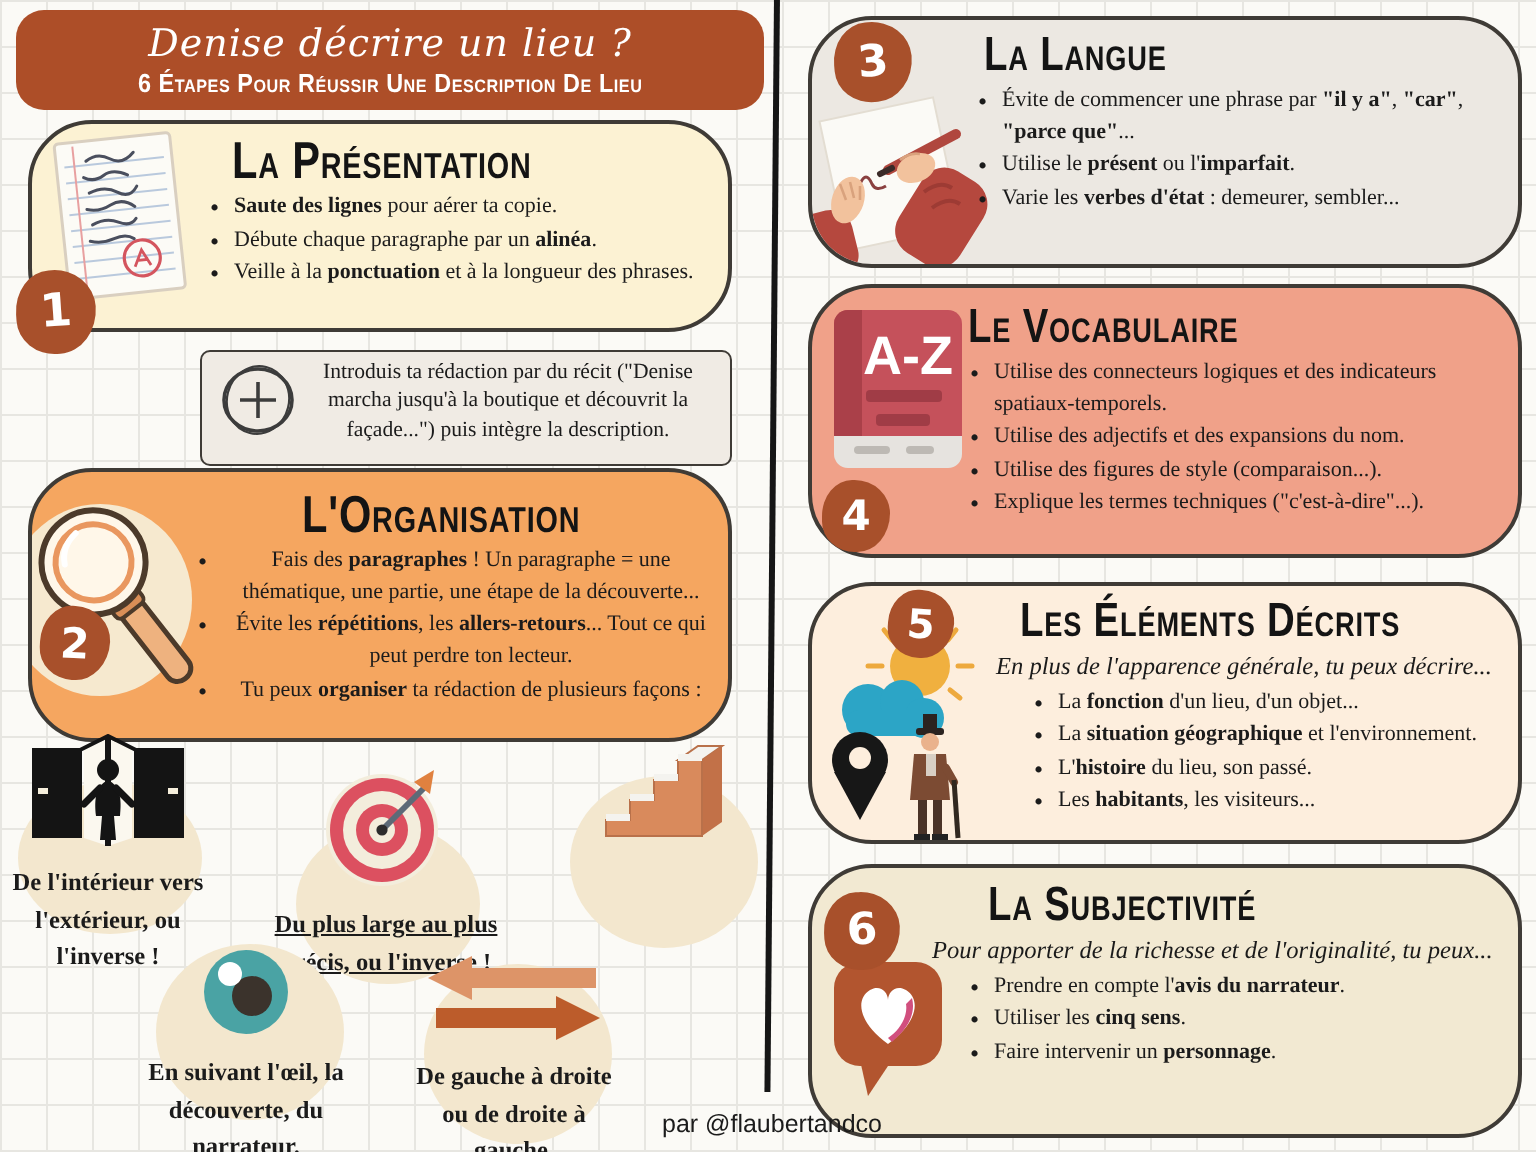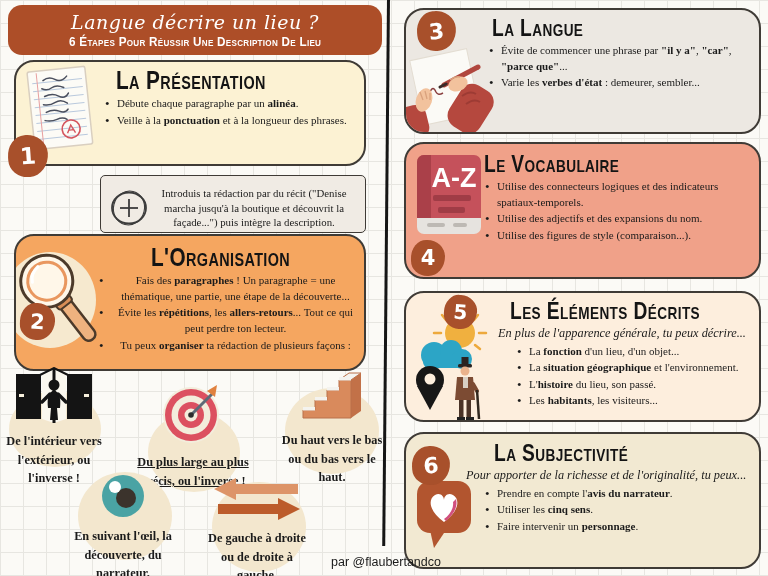--- a/index.html
+++ b/index.html
@@ -15,21 +15,21 @@
   .header{position:absolute;left:8px;top:5px;width:374px;height:50px;background:#ad4e28;
     border-radius:14px;color:#fff;display:flex;flex-direction:column;align-items:center;
     justify-content:center;gap:1px;z-index:3;}
   .header-title{font-family:"DejaVu Serif",serif;font-style:italic;font-size:19px;letter-spacing:.5px;}
   .header-sub{font-family:"Liberation Sans",sans-serif;font-weight:bold;font-variant:small-caps;
     font-size:13px;letter-spacing:.3px;display:inline-block;transform:scaleX(.9);}
   
   .divider{position:absolute;left:387px;top:-2px;width:3px;height:548px;background:#161616;
     transform:rotate(.5deg);transform-origin:top center;z-index:1;}
   
-  .card{position:absolute;border:2px solid #3f3b36;border-radius:20px;box-sizing:border-box;
+  .card{position:absolute;border:2px solid #3f3b36;border-radius:32px;box-sizing:border-box;
     overflow:hidden;z-index:2;}
   .s1{left:14px;top:60px;width:352px;height:106px;background:#fcf2d3;}
   .s2{left:14px;top:234px;width:352px;height:137px;background:#f5a660;}
   .s3{left:404px;top:8px;width:357px;height:126px;background:#ece8e2;}
   .s4{left:404px;top:142px;width:357px;height:137px;background:#f0a189;}
   .s5{left:404px;top:291px;width:357px;height:131px;background:#fdeedd;}
   .s6{left:404px;top:432px;width:357px;height:137px;background:#f2e9d2;}
   .content{position:relative;z-index:2;}
   .s1 .content{padding:4px 4px 0 88px;}
   .s2 .content{padding:7px 4px 0 82px;text-align:center;}
@@ -57,21 +57,21 @@
     justify-content:center;font-family:"DejaVu Sans",sans-serif;font-weight:bold;z-index:4;
     border-radius:46% 54% 50% 50%/52% 48% 56% 44%;}
   .badge-1{left:8px;top:135px;width:40px;height:42px;font-size:23px;transform:rotate(-4deg);}
   .badge-2{left:20px;top:303px;width:35px;height:37px;font-size:21px;transform:rotate(3deg);}
   .badge-3{left:417px;top:11px;width:39px;height:40px;font-size:22px;transform:rotate(-5deg);}
   .badge-4{left:411px;top:240px;width:34px;height:36px;font-size:21px;}
   .badge-5{left:444px;top:295px;width:33px;height:34px;font-size:20px;transform:rotate(4deg);}
   .badge-6{left:412px;top:446px;width:38px;height:39px;font-size:22px;transform:rotate(-3deg);}
   
   .tip{position:absolute;left:100px;top:175px;width:266px;height:58px;background:#f0ebe4;
-    border:1.5px solid #3f3b36;border-radius:5px;display:flex;align-items:flex-end;gap:0;
+    border:1.5px solid #3f3b36;border-radius:5px;display:flex;align-items:flex-start;gap:0;
     padding:3px 7px;box-sizing:border-box;z-index:2;}
   .tip-text{font-size:10.8px;line-height:1.32;text-align:center;flex:1;}
   
   .deco{position:absolute;z-index:1;}
   
   .method{position:absolute;z-index:2;text-align:center;font-weight:bold;font-size:12.3px;
     line-height:1.5;}
   .method .blob{position:absolute;background:#f3e7ce;border-radius:50%;z-index:0;}
   .method svg,.method .cap{position:relative;z-index:1;}
   .m1{left:-3px;top:367px;width:114px;}
@@ -88,21 +88,21 @@
   
   .credit{position:absolute;left:331px;top:555px;font-family:Liberation Sans, sans-serif;
     font-size:12.5px;color:#1b1b1b;z-index:5;}
 </style>
 </head>
 <body>
 
 <div class="page">
 
   <div class="header">
-    <div class="header-title">Langue décrire un lieu ?</div>
+    <div class="header-title">Denise décrire un lieu ?</div>
     <div class="header-sub">6 Étapes Pour Réussir Une Description De Lieu</div>
   </div>
 
   <div class="divider"></div>
 
   <div class="card s1">
     <svg class="deco" style="left:8px;top:3px;" width="72" height="88" viewBox="0 0 72 88">
       <g transform="rotate(-6 36 44)">
         <rect x="7" y="4" width="58" height="78" rx="2" fill="#fcfbf6" stroke="#d9cfc0" stroke-width="1.5"></rect>
         <g stroke="#b9c9dd" stroke-width="1">
@@ -124,20 +124,21 @@
           <path d="M22,46 q7,-3 13,0 t9,-1"></path>
           <path d="M20,54 q6,2 12,0 t10,1"></path>
         </g>
         <circle cx="45" cy="65" r="9" fill="none" stroke="#d4555e" stroke-width="1.6"></circle>
         <path d="M41,69 l4,-8 l4,8 m-6,-3 h5" stroke="#d4555e" stroke-width="1.4" fill="none"></path>
       </g>
     </svg>
     <div class="content">
       <span class="title">La Présentation</span>
       <ul class="bullets">
+        <li><b>Saute des lignes</b> pour aérer ta copie.</li>
         <li>Débute chaque paragraphe par un <b>alinéa</b>.</li>
         <li>Veille à la <b>ponctuation</b> et à la longueur des phrases.</li>
 
       </ul>
     </div>
   </div>
 
   <div class="tip">
     <svg width="42" height="42" viewBox="0 0 42 42" style="flex-shrink:0;">
       <ellipse cx="21" cy="21" rx="17" ry="15.5" fill="none" stroke="#3c3c3c" stroke-width="1.8"></ellipse>
@@ -180,20 +181,21 @@
       <ellipse cx="52" cy="40" rx="10" ry="7" fill="#f2c29d" transform="rotate(-22 52 40)"></ellipse>
       <path d="M44,36 q5,-4 10,-3" stroke="#d9a27d" stroke-width="1.4" fill="none"></path>
       <rect x="-10" y="62" width="32" height="34" rx="11" fill="#b5483e" transform="rotate(-14 6 79)"></rect>
       <ellipse cx="18" cy="56" rx="8" ry="12" fill="#f2c29d" transform="rotate(18 18 56)"></ellipse>
       <path d="M14,48 l3,8 M19,47 l2,8 M24,49 l0,7" stroke="#d9a27d" stroke-width="1.3" fill="none"></path>
     </svg>
     <div class="content">
       <span class="title">La Langue</span>
       <ul class="bullets">
         <li>Évite de commencer une phrase par <b>"il y a"</b>, <b>"car"</b>, <b>"parce que"</b>...</li>
+        <li>Utilise le <b>présent</b> ou l'<b>imparfait</b>.</li>
         <li>Varie les <b>verbes d'état</b> : demeurer, sembler...</li>
       </ul>
     </div>
   </div>
 
   <div class="card s4">
     <svg class="deco" style="left:7px;top:7px;" width="74" height="92" viewBox="0 0 74 92">
       <rect x="4" y="4" width="64" height="70" rx="7" fill="#c5515b"></rect>
       <path d="M4,11 a7,7 0 0 1 7,-7 h7 v70 h-7 a7,7 0 0 1 -7,-7 Z" fill="#aa4049"></path>
       <text x="41" y="36" font-size="27" font-weight="bold" fill="#ffffff" text-anchor="middle" font-family="Liberation Sans, sans-serif">A-Z</text>
@@ -202,20 +204,21 @@
       <path d="M4,67 h64 v9 a7,7 0 0 1 -7,7 h-50 a7,7 0 0 1 -7,-7 Z" fill="#e6e3df"></path>
       <rect x="14" y="72" width="18" height="4" rx="2" fill="#bdb9b4"></rect>
       <rect x="40" y="72" width="14" height="4" rx="2" fill="#bdb9b4"></rect>
     </svg>
     <div class="content">
       <span class="title">Le Vocabulaire</span>
       <ul class="bullets">
         <li>Utilise des connecteurs logiques et des indicateurs spatiaux-temporels.</li>
         <li>Utilise des adjectifs et des expansions du nom.</li>
         <li>Utilise des figures de style (comparaison...).</li>
+        <li>Explique les termes techniques ("c'est-à-dire"...).</li>
       </ul>
     </div>
   </div>
 
   <div class="card s5">
     <svg class="deco" style="left:2px;top:12px;" width="90" height="120" viewBox="0 0 90 120">
       <g stroke="#eda93d" stroke-width="2.5" stroke-linecap="round">
         <line x1="52" y1="4" x2="52" y2="10"></line>
           <line x1="70" y1="10" x2="66" y2="15"></line>
         <line x1="78" y1="28" x2="71" y2="28"></line>
@@ -319,21 +322,20 @@
     <span class="blob"></span>
     <svg width="66" height="58" viewBox="0 0 66 58">
       <polygon points="40,14 50,7 62,7 52,14" fill="#f4f3ef" stroke="#b9714a" stroke-width="1"></polygon>
       <polygon points="52,14 62,7 62,45 52,52" fill="#c27148"></polygon>
       <path d="M4,52 L4,44 L16,44 L16,34 L28,34 L28,24 L40,24 L40,14 L52,14 L52,52 Z" fill="#d98a5c" stroke="#b9714a" stroke-width="1"></path>
       <rect x="4" y="41" width="12" height="3.5" fill="#f4f3ef"></rect>
       <rect x="16" y="31" width="12" height="3.5" fill="#f4f3ef"></rect>
       <rect x="28" y="21" width="12" height="3.5" fill="#f4f3ef"></rect>
       <rect x="40" y="11" width="12" height="3.5" fill="#f4f3ef"></rect>
     </svg>
-    <span class="cap">Du haut vers le bas ou du bas vers le haut.</span>
   </div>
 
   <div class="method m4">
     <span class="blob"></span>
     <svg width="48" height="48" viewBox="0 0 48 48">
       <circle cx="24" cy="24" r="21" fill="#4aa3a4"></circle>
       <circle cx="27" cy="26" r="10" fill="#3b332c"></circle>
       <circle cx="16" cy="15" r="6" fill="#ffffff"></circle>
     </svg>
     <span class="cap">En suivant l'œil, la découverte, du narrateur.</span>

